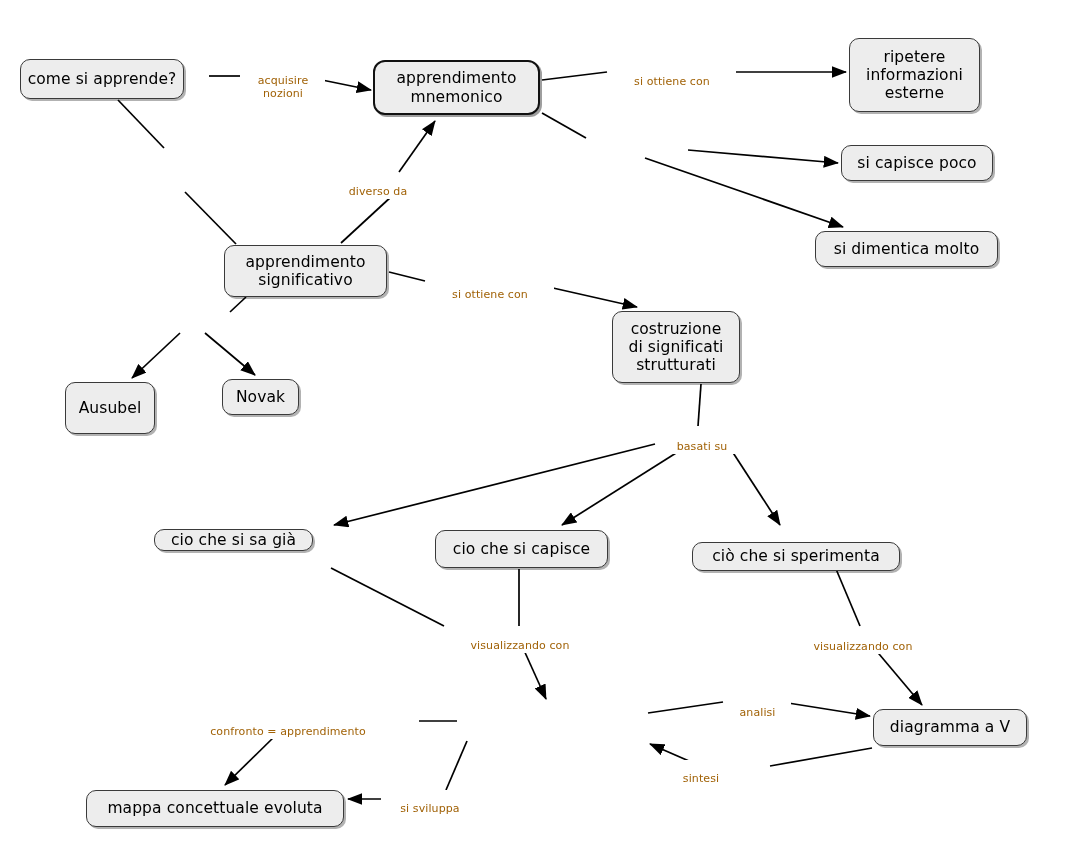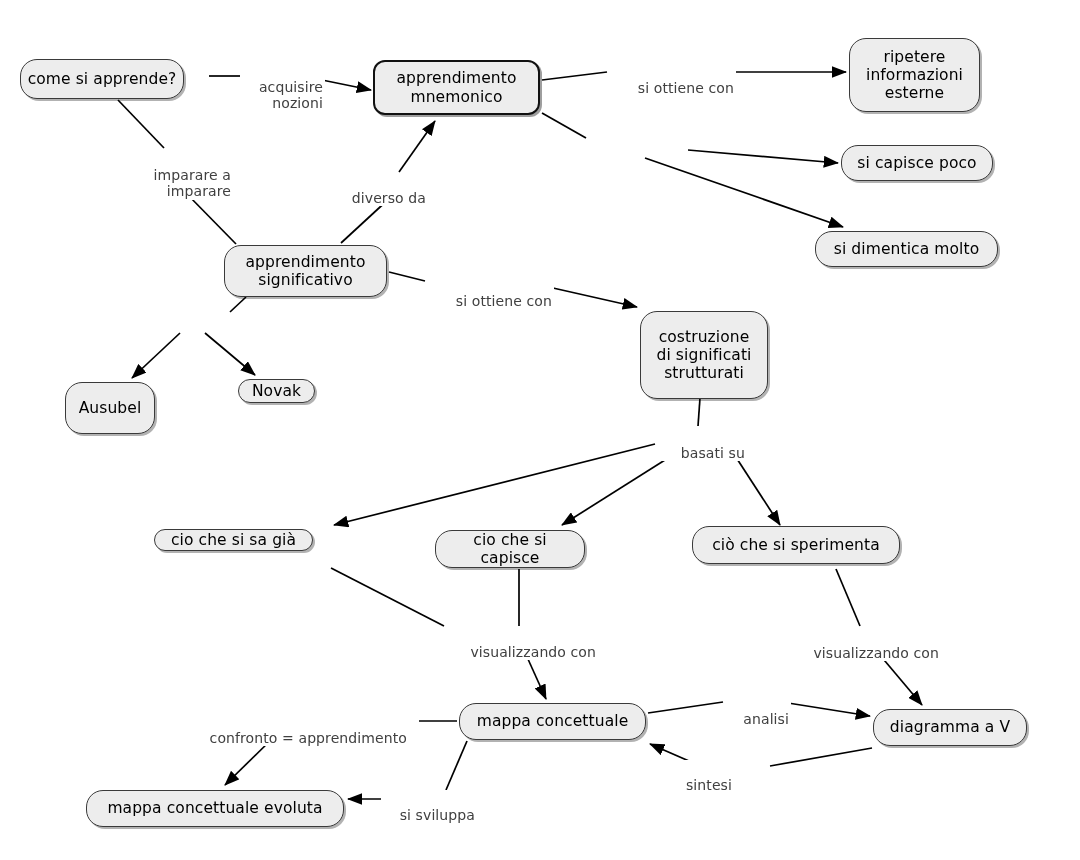--- a/index.html
+++ b/index.html
@@ -24,43 +24,43 @@
   }
   .node {
     position: absolute;
     box-sizing: border-box;
     display: flex;
     align-items: center;
     justify-content: center;
     text-align: center;
     background: #ededed;
     border: 1.4px solid #3a3a3a;
-    border-radius: 17px;
+    border-radius: 10px;
     color: #000000;
     font-size: 15.5px;
     line-height: 1.18;
     letter-spacing: 0.1px;
     box-shadow: 2px 2px 0 rgba(0,0,0,0.30);
     z-index: 3;
     white-space: pre-line;
     padding: 2px 6px;
   }
   .node.emphasis {
     border-width: 2.6px;
     border-color: #111111;
     border-radius: 12px;
     box-shadow: 2px 2px 0 rgba(0,0,0,0.38);
   }
   .edge-label {
     position: absolute;
-    color: #404040;
-    font-size: 14px;
+    color: #a16207;
+    font-size: 11px;
     line-height: 1.18;
     letter-spacing: 0.1px;
-    text-align: right;
+    text-align: center;
     white-space: pre-line;
     background: #ffffff;
     padding: 0 2px;
     z-index: 4;
   }
 </style>
 </head>
 <body>
 
 <div id="canvas">
@@ -153,63 +153,56 @@
 
   <div class="node" style="left:224px; top:245px; width:163px; height:52px;">
     <span>apprendimento
 significativo</span>
   </div>
 
   <div class="node" style="left:65px; top:382px; width:90px; height:52px;">
     <span>Ausubel</span>
   </div>
 
-  <div class="node" style="left:238px; top:379px; width:77px; height:24px;">
+  <div class="node" style="left:222px; top:379px; width:77px; height:36px;">
     <span>Novak</span>
   </div>
 
-  <div class="node" style="left:640px; top:311px; width:128px; height:88px;">
+  <div class="node" style="left:612px; top:311px; width:128px; height:72px;">
     <span>costruzione
 di significati
 strutturati</span>
   </div>
 
   <div class="node" style="left:154px; top:529px; width:159px; height:22px;">
     <span>cio che si sa già</span>
   </div>
 
-  <div class="node" style="left:435px; top:530px; width:150px; height:38px;">
+  <div class="node" style="left:435px; top:530px; width:173px; height:38px;">
     <span>cio che si capisce</span>
   </div>
 
-  <div class="node" style="left:692px; top:526px; width:208px; height:38px;">
+  <div class="node" style="left:692px; top:542px; width:208px; height:29px;">
     <span>ciò che si sperimenta</span>
   </div>
 
-  <div class="node" style="left:459px; top:703px; width:187px; height:37px;">
-    <span>mappa concettuale</span>
-  </div>
 
   <div class="node" style="left:873px; top:709px; width:154px; height:37px;text-align:right;">
     <span>diagramma a V</span>
   </div>
 
   <div class="node" style="left:86px; top:790px; width:258px; height:37px;align-items:center;">
     <span>mappa concettuale evoluta</span>
   </div>
 
   <div class="edge-label" style="left:241px; top:62px; width:80px;">
     <span>acquisire
 nozioni</span>
   </div>
 
-  <div class="edge-label" style="left:119px; top:150px; width:110px;">
-    <span>imparare a
-imparare</span>
-  </div>
 
   <div class="edge-label" style="left:328px; top:173px; width:96px;">
     <span>diverso da</span>
   </div>
 
   <div class="edge-label" style="left:608px; top:63px; width:124px;">
     <span>si ottiene con</span>
   </div>
 
 

